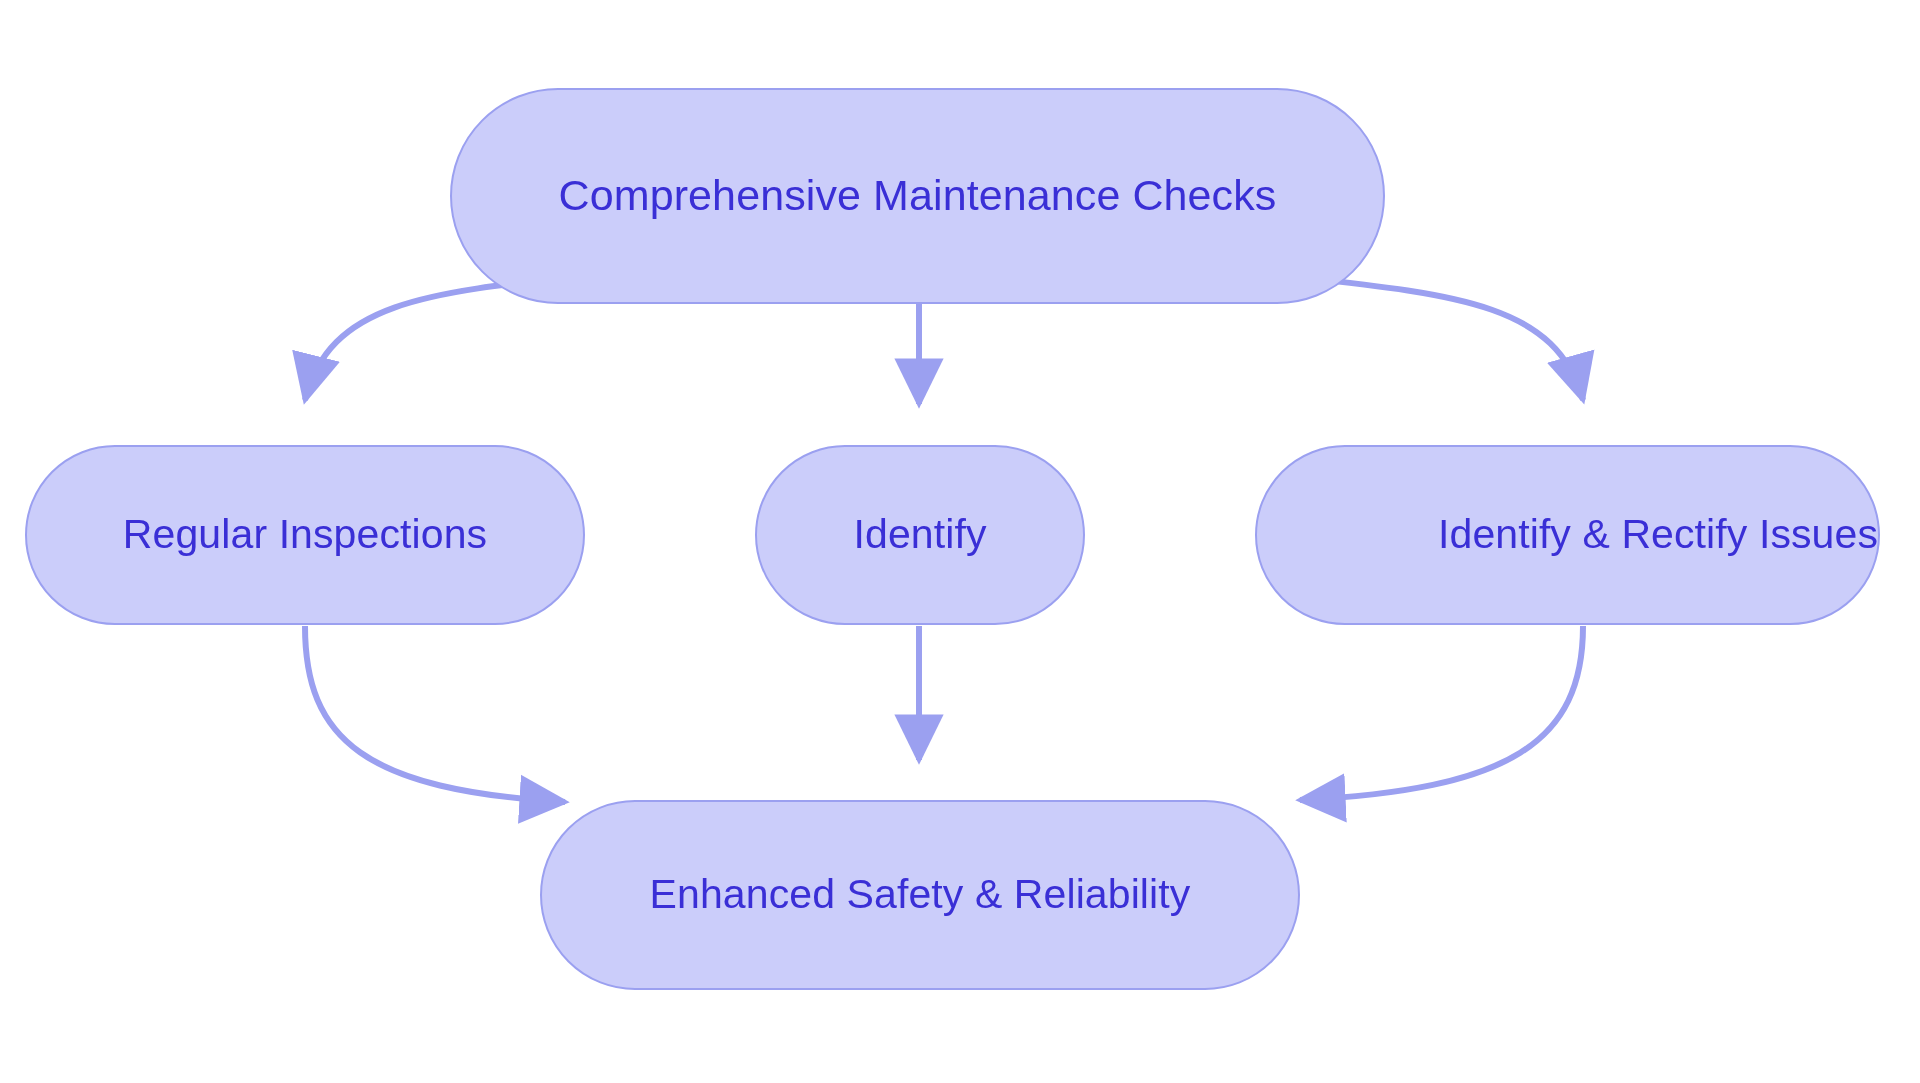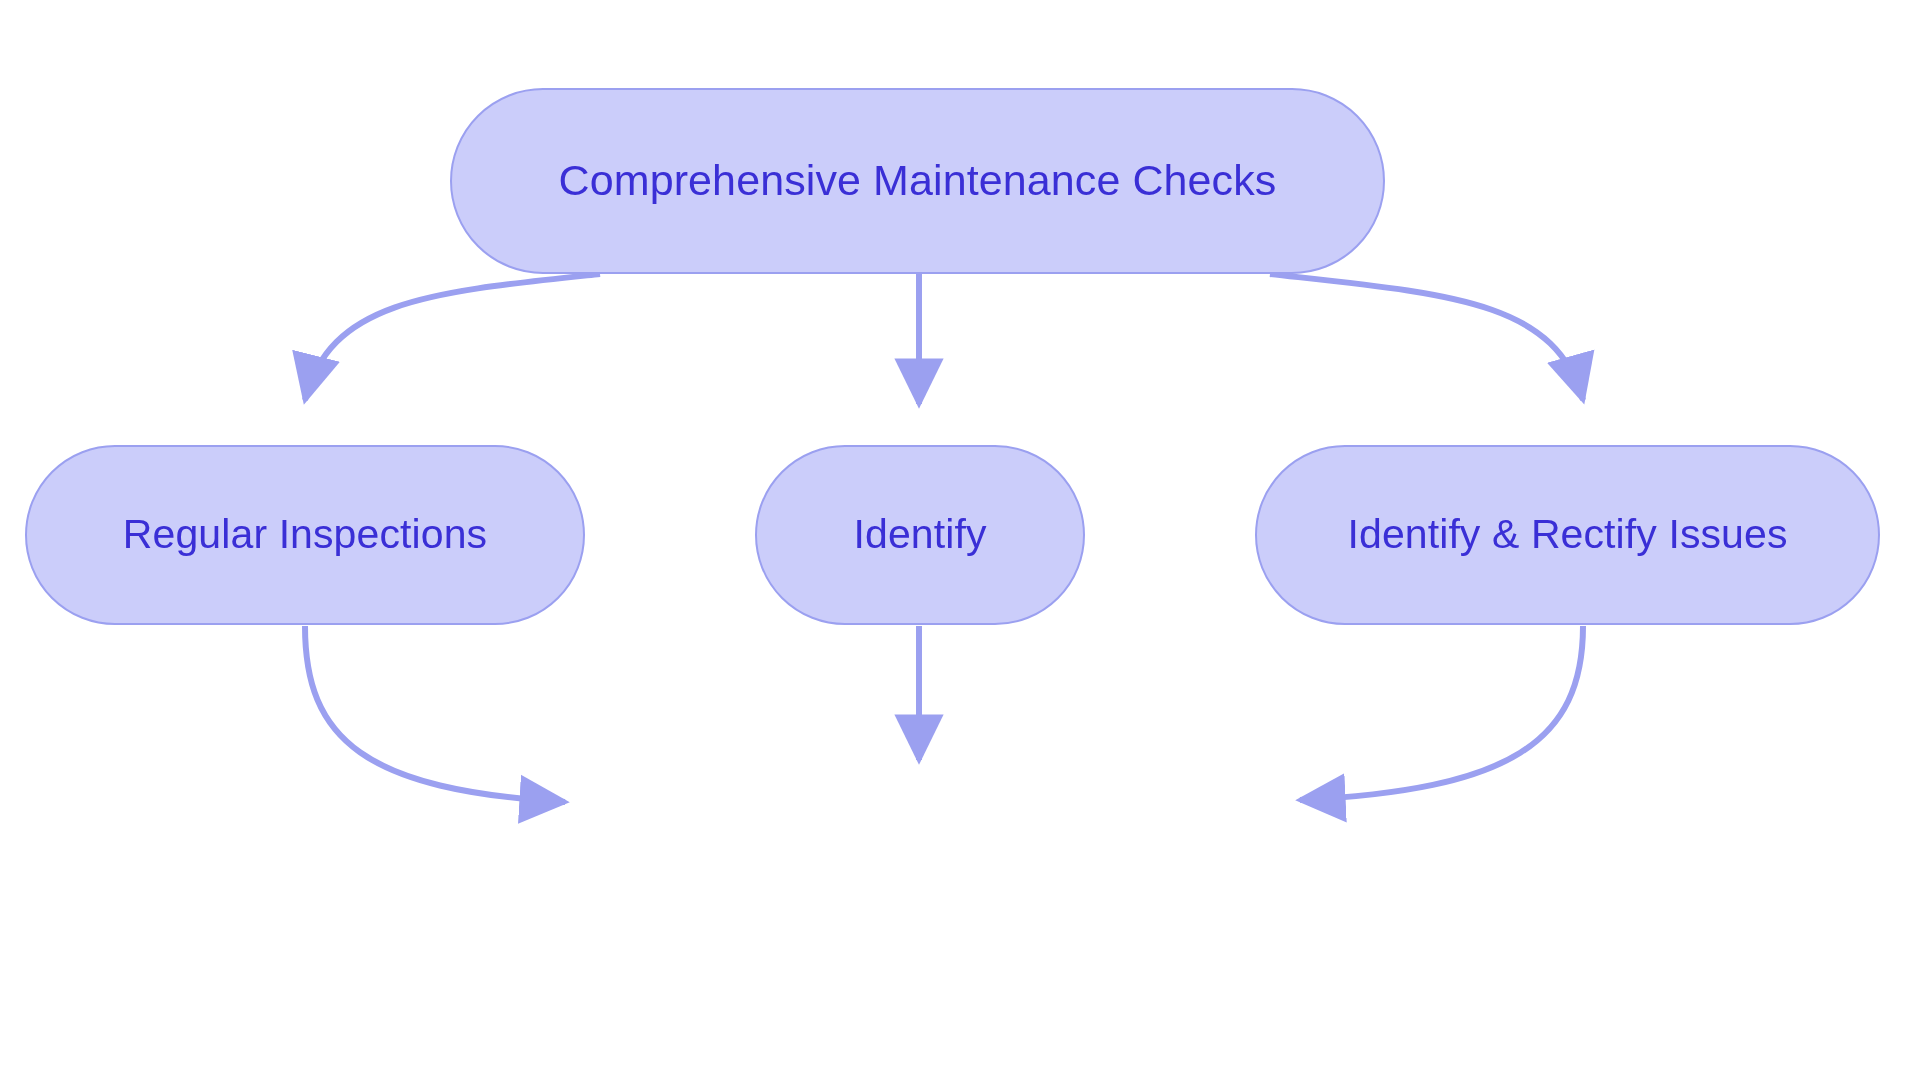--- a/index.html
+++ b/index.html
@@ -41,25 +41,25 @@
   .node-label {
     font-family: "Liberation Sans", sans-serif;
     color: #3a2fd6;
     font-size: 41px;
     font-weight: 400;
     line-height: 1.1;
     white-space: nowrap;
     letter-spacing: 0.1px;
   }
   
-  #node-root       { left: 450px;  top: 88px;  width: 935px; height: 186px; }
+  #node-root       { left: 450px;  top: 88px;  width: 935px; height: 216px; }
   #node-root .node-label { font-size: 43px; }
   #node-inspections{ left: 25px;   top: 445px; width: 560px; height: 180px; }
   #node-servicing  { left: 755px;  top: 445px; width: 330px; height: 180px; }
-  #node-issues     { left: 1255px; top: 445px; width: 625px; height: 180px; }
+  #node-issues     { left: 1255px; top: 445px; width: 625px; height: 180px; justify-content: flex-end; }
   #node-outcome    { left: 540px;  top: 800px; width: 760px; height: 190px; }
 </style>
 </head>
 <body>
 
 <div id="diagram-root">
 
   <svg id="edge-layer" viewBox="0 0 1920 1083" width="1920" height="1083" xmlns="http://www.w3.org/2000/svg">
     <defs>
       <marker id="arrowhead" markerWidth="9" markerHeight="9" refX="7.6" refY="4.5" orient="auto" markerUnits="strokeWidth">
@@ -92,14 +92,17 @@
   </div>
 
   <div class="node" id="node-servicing">
     <span class="node-label">Identify</span>
   </div>
 
   <div class="node" id="node-issues">
     <span class="node-label">Identify &amp; Rectify Issues</span>
   </div>
 
+  <div class="node" id="node-outcome">
+    <span class="node-label">Enhanced Safety &amp; Reliability</span>
+  </div>
 
 </div>
 
 </body></html>

